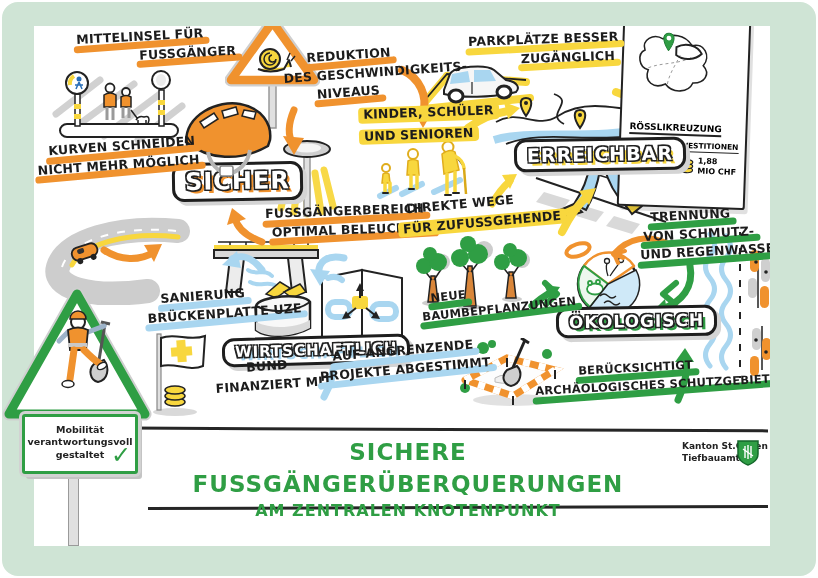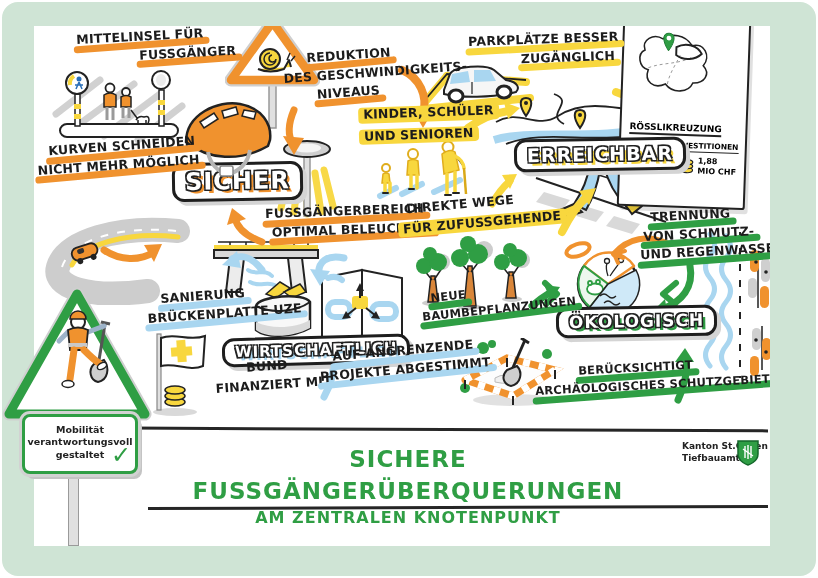--- a/index.html
+++ b/index.html
@@ -36,28 +36,28 @@
         box-shadow:3px 4px 0 rgba(0,0,0,.12);padding:4px 8px;box-sizing:border-box;}
   .card-title{font-size:9px;font-weight:bold;border-bottom:2px solid #222;display:inline-block;
               padding-bottom:1px;margin:1px 0 5px;}
   .card-heads{display:flex;justify-content:space-between;margin-bottom:4px;}
   .card-heads span{font-size:7.5px;font-weight:bold;border-bottom:1.5px solid #222;padding-bottom:1px;}
   .card-vals{display:flex;justify-content:space-between;align-items:center;}
   .card-val{display:flex;align-items:center;gap:3px;font-size:8px;font-weight:bold;line-height:1.15;}
   
   .rule{position:absolute;height:3px;background:#262626;z-index:10;}
   .title{position:absolute;left:148px;top:436px;width:520px;text-align:center;color:#2f9e44;
-         font-weight:bold;z-index:10;line-height:1.4;margin-top:7px;}
+         font-weight:bold;z-index:10;line-height:1.4;}
   .title .t1{font-size:23px;letter-spacing:1px;}
   .title .t2{font-size:16px;letter-spacing:1px;}
   .publisher{position:absolute;left:682px;top:441px;font-size:9px;font-weight:bold;color:#222;
              line-height:1.3;z-index:10;}
   
   .mobsign{position:absolute;left:22px;top:414px;width:116px;height:60px;background:#fff;
-           border:3px solid #2f9e44;border-radius:8px;box-shadow:0 0 0 3px #d2d2d2,4px 5px 0 #c4c4c4;
+           border:3px solid #2f9e44;border-radius:3px;box-shadow:0 0 0 3px #d2d2d2,4px 5px 0 #c4c4c4;
            z-index:22;text-align:center;font-size:9.5px;font-weight:bold;color:#222;
            line-height:1.3;padding-top:7px;box-sizing:border-box;}
   .mobsign .check{position:absolute;right:4px;bottom:0px;font-size:24px;color:#2f9e44;}
   .post{position:absolute;background:#e0e0e0;border:1px solid #9a9a9a;z-index:21;}
   svg{display:block;}
 </style>
 </head>
 <body>
 
 <div id="canvas">

